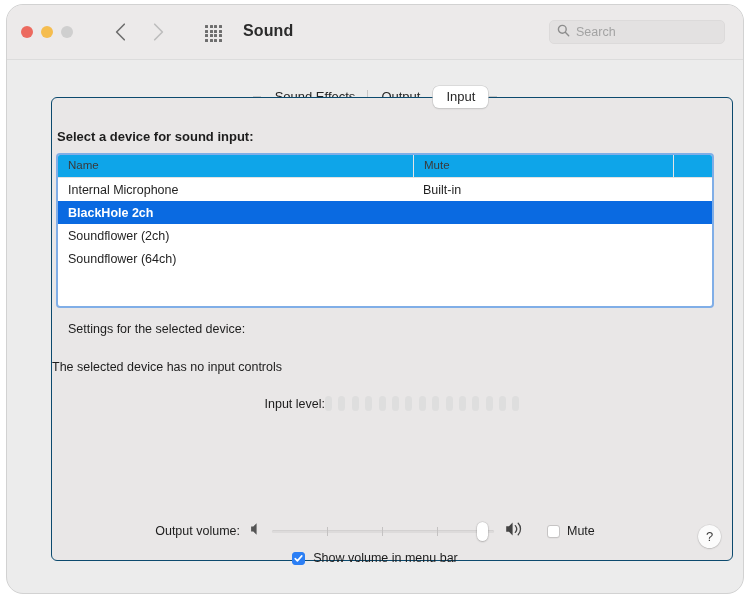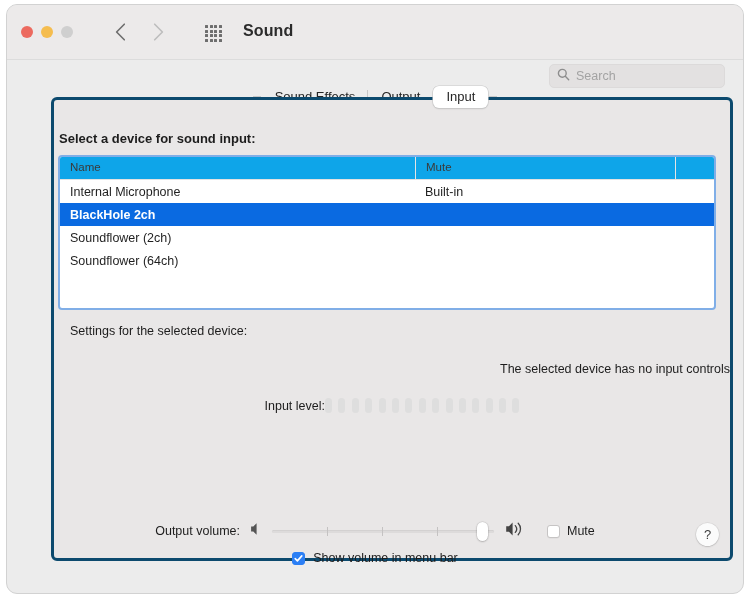--- a/index.html
+++ b/index.html
@@ -10,21 +10,21 @@
     width: 750px; height: 598px;
     font-family: "Liberation Sans", sans-serif;
     -webkit-font-smoothing: antialiased;
     overflow: hidden;
   }
   .window {
     position: absolute;
     left: 6px; top: 4px;
     width: 738px; height: 590px;
     background: #ececec;
-    border-radius: 11px;
+    border-radius: 17px;
     border: 1px solid #d2d2d2;
     box-sizing: border-box;
     overflow: hidden;
   }
 
   
   .titlebar {
     position: relative;
     height: 54px;
     background: #eceaea;
@@ -81,21 +81,20 @@
 
   .searchbox {
     position: absolute;
     right: 18px; top: 15px;
     width: 176px; height: 24px;
     background: #e3e1e1;
     border: 1px solid #dcdada;
     border-radius: 5px;
     display: flex; align-items: center;
     box-sizing: border-box;
-    margin-top: 44px;
   }
   .searchbox .mag { margin-left: 7px; display:block; }
   .search-ph {
     margin-left: 6px;
     font-size: 12.5px;
     color: #a3a3a3;
   }
 
   
   .tabs-row {
@@ -142,21 +141,21 @@
     background: #c7c7c7;
     margin-right: 1px;
   }
 
   
   .panel {
     position: absolute;
     left: 44px; top: 92px;
     width: 682px; height: 464px;
     background: #e9e7e7;
-    border: 3px solid #0c4a6e;
+    border: 1px solid #0c4a6e;
     border-radius: 6px;
     box-sizing: border-box;
   }
 
   .section-label {
     position: absolute;
     left: 5px; top: 31px;
     font-size: 13px;
     font-weight: bold;
     color: #1d1d1d;
@@ -211,21 +210,21 @@
     position: absolute;
     left: 5px; top: 224px;
     font-size: 12.5px;
     color: #1d1d1d;
     margin-left: 11px;
   }
   .no-controls {
     position: absolute;
     left: 0; top: 262px;
     width: 100%;
-    text-align: right;
+    text-align: left;
     font-size: 12.5px;
     color: #1d1d1d;
   }
   .level-row {
     position: absolute;
     left: 0; top: 298px;
     width: 100%;
     display: flex;
     align-items: center;
     justify-content: center;

